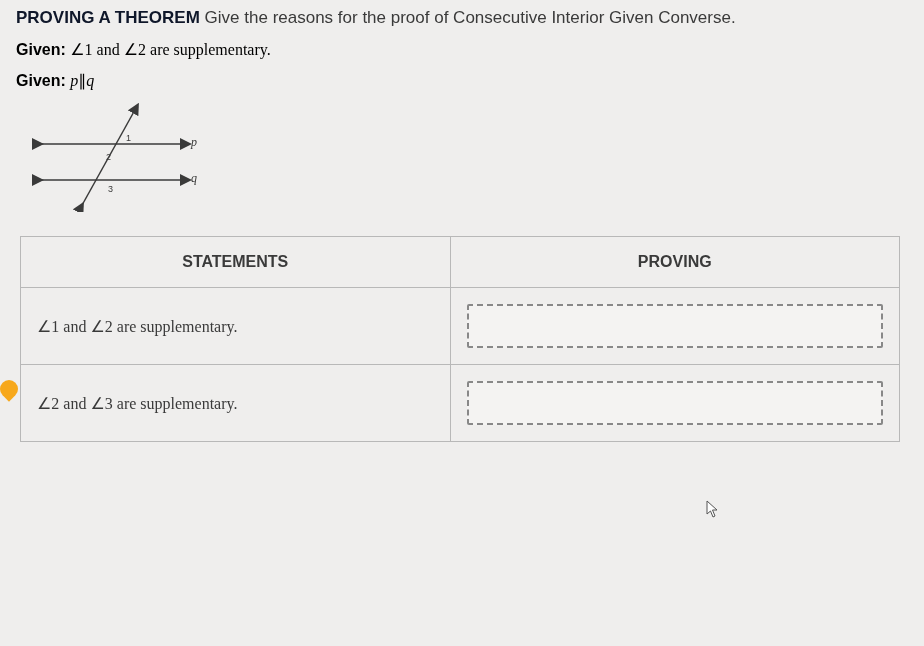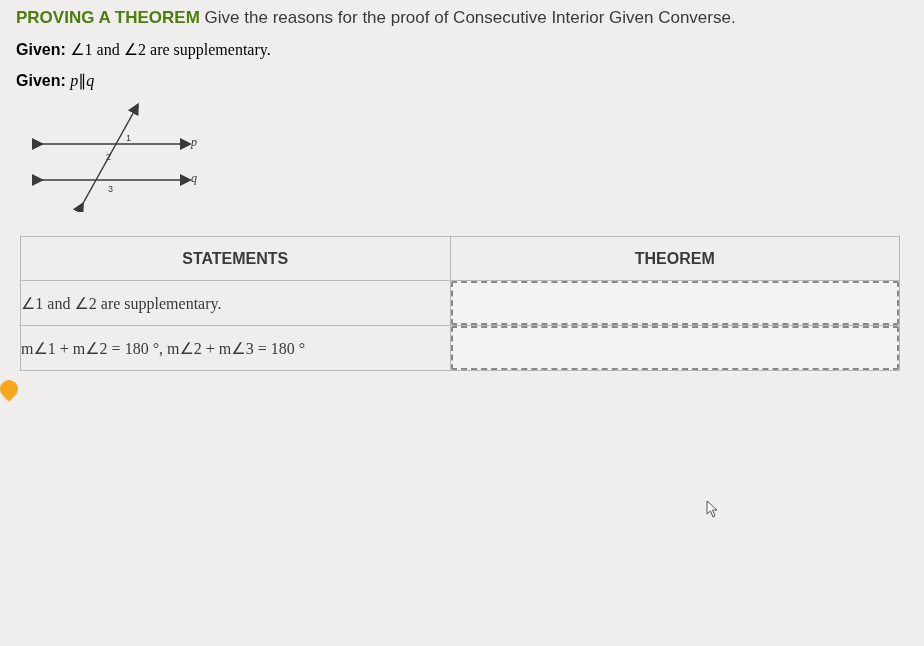--- a/index.html
+++ b/index.html
@@ -15,21 +15,21 @@
       color: #3a3a3a;
       padding: 8px 16px;
       overflow: hidden;
     }
     .heading-line {
       font-size: 17px;
       margin-bottom: 12px;
       color: #3a3a3a;
     }
     .heading-strong {
-      color: #4d7c0f;
+      color: #0f172a;
       font-weight: bold;
     }
     .given-line, .prove-line {
       font-size: 16px;
       margin-bottom: 12px;
       color: #000000;
     }
     .given-line strong, .prove-line strong {
       font-weight: bold;
     }
@@ -43,21 +43,21 @@
     .diagram-wrap {
       margin: 10px 0 20px 10px;
     }
     .proof-table {
       border-collapse: collapse;
       width: 880px;
       margin-left: 4px;
     }
     .proof-table th, .proof-table td {
       border: 1px solid #b8b8b8;
-      padding: 0;
+      padding: 16px;
       vertical-align: middle;
     }
     .proof-table th {
       background: #efeeed;
       font-weight: bold;
       font-size: 16px;
       text-align: center;
       height: 44px;
       color: #3a3a3a;
     }
@@ -139,32 +139,32 @@
     <text x="82" y="90" font-size="9" fill="#3a3a3a">3</text>
   </svg>
 </div>
 
 <div class="pencil-marker"></div>
 
 <table class="proof-table">
   <thead>
     <tr>
       <th class="col-statements">STATEMENTS</th>
-      <th class="col-reasons">THEOREM</th>
+      <th class="col-reasons">PROVING</th>
     </tr>
   </thead>
   <tbody>
     <tr>
       <td class="stmt-cell"><span class="angle-sym">∠1 and ∠2 are supplementary.</span></td>
       <td class="reason-cell">
           <div class="reason-input"></div>
         </td>
     </tr>
     <tr>
-      <td class="stmt-cell"><span class="angle-sym">m∠1 + m∠2 = 180 °, m∠2 + m∠3 = 180 °</span></td>
+      <td class="stmt-cell"><span class="angle-sym">∠2 and ∠3 are supplementary.</span></td>
       <td class="reason-cell">
           <div class="reason-input"></div>
         </td>
     </tr>
   </tbody>
 </table>
 
 <div class="cursor-icon">
   <svg width="14" height="18" viewBox="0 0 14 18">
     <path d="M1,1 L1,14 L4.5,11 L7,17 L9,16 L6.5,10 L11,10 Z" fill="#fdfdfd" stroke="#555" stroke-width="1"></path>

